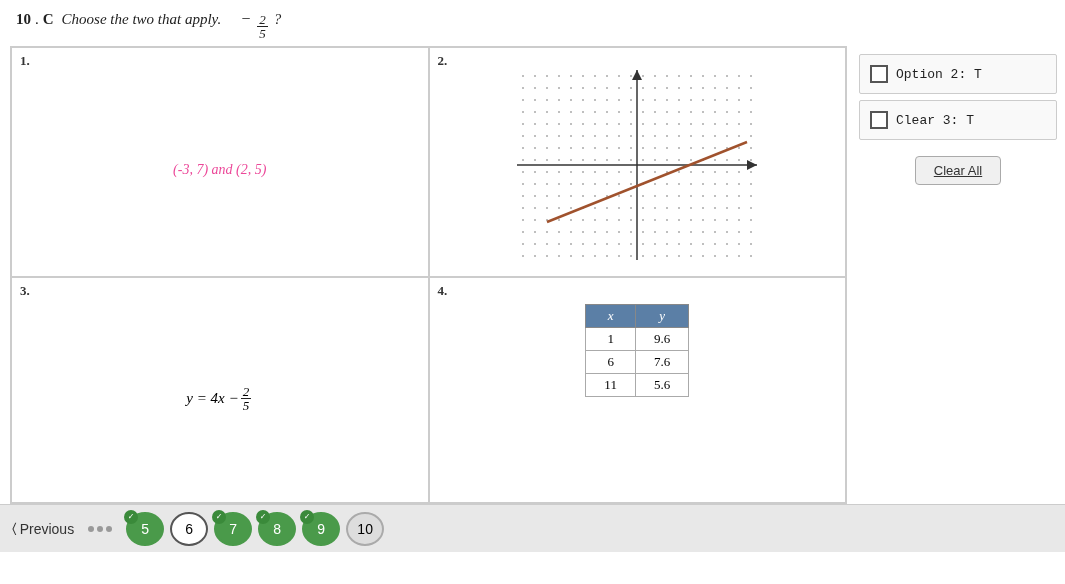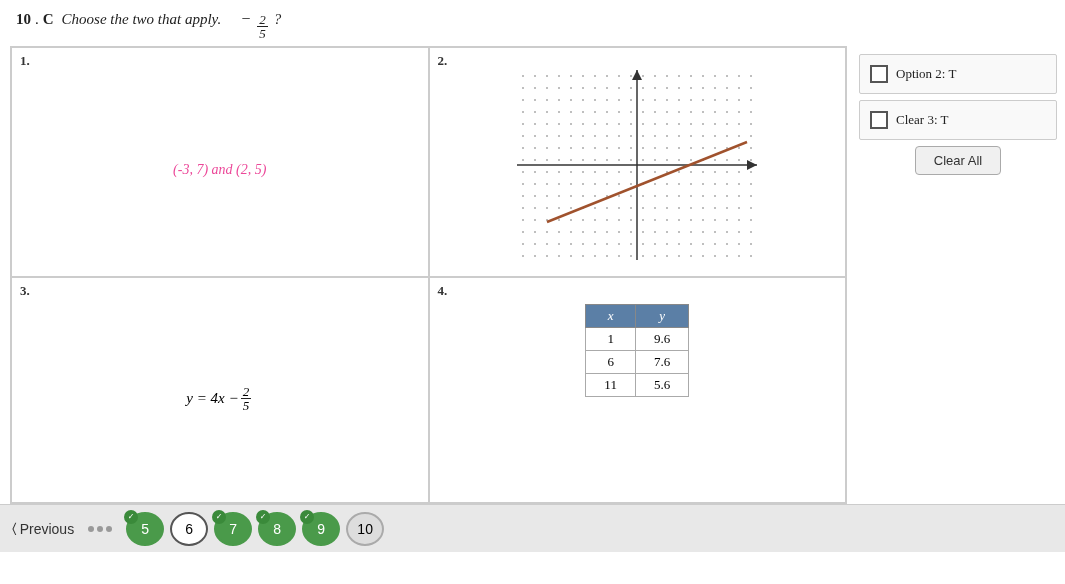--- a/index.html
+++ b/index.html
@@ -180,33 +180,35 @@
     .option-checkbox {
       width: 18px;
       height: 18px;
       border: 2px solid #555;
       background: #fff;
       flex-shrink: 0;
     }
     .option-label {
       font-size: 13px;
       color: #222;
-      font-family: Liberation Serif, serif;
+      font-family: Liberation Mono, monospace;
     }
 
     .clear-all-btn {
+      margin-top: 10px;
       align-self: center;
       background: #f0f0f0;
       border: 1px solid #aaa;
       border-radius: 4px;
       padding: 6px 18px;
       font-size: 13px;
       cursor: pointer;
       font-family: Arial, sans-serif;
       color: #333;
+      text-decoration: underline;
     }
 
     
     .bottom-bar {
       height: 48px;
       background: #e8e8e8;
       border-top: 1px solid #ccc;
       display: flex;
       align-items: center;
       padding: 0 12px;

